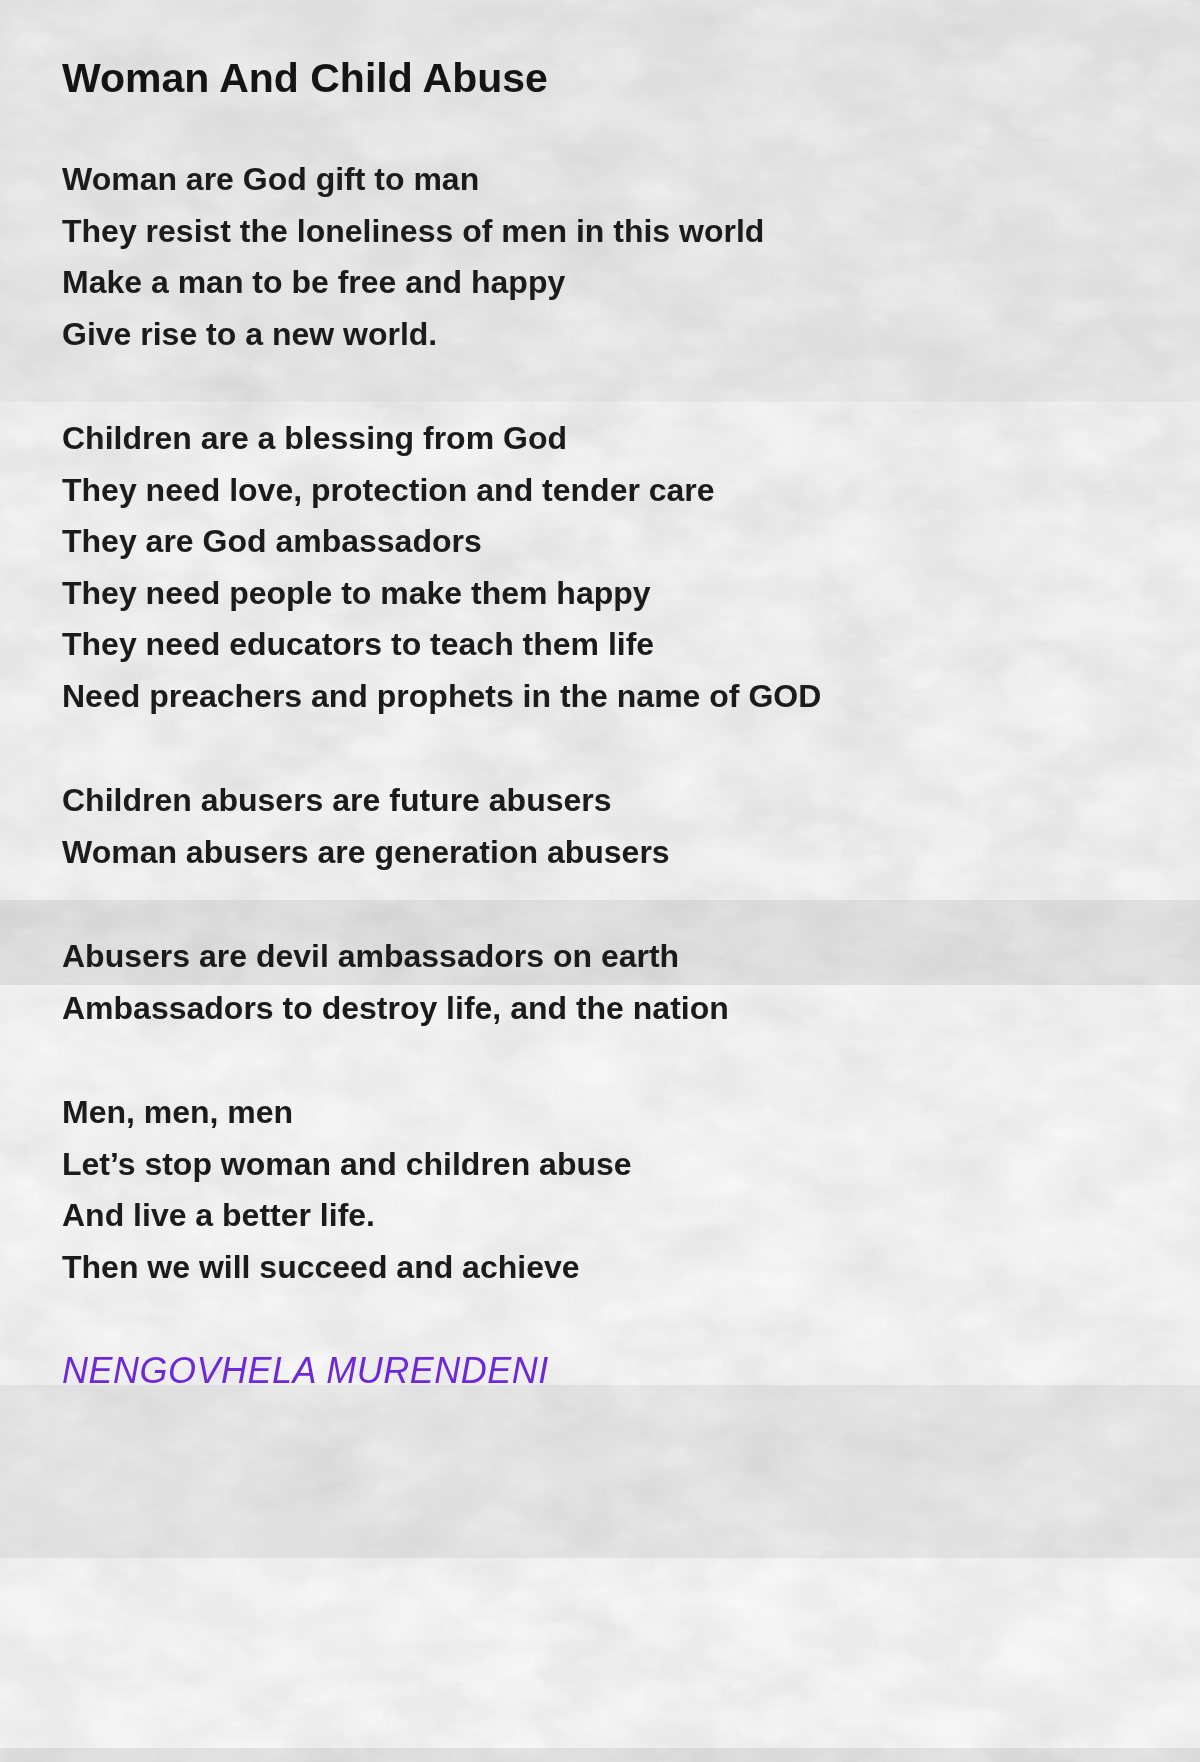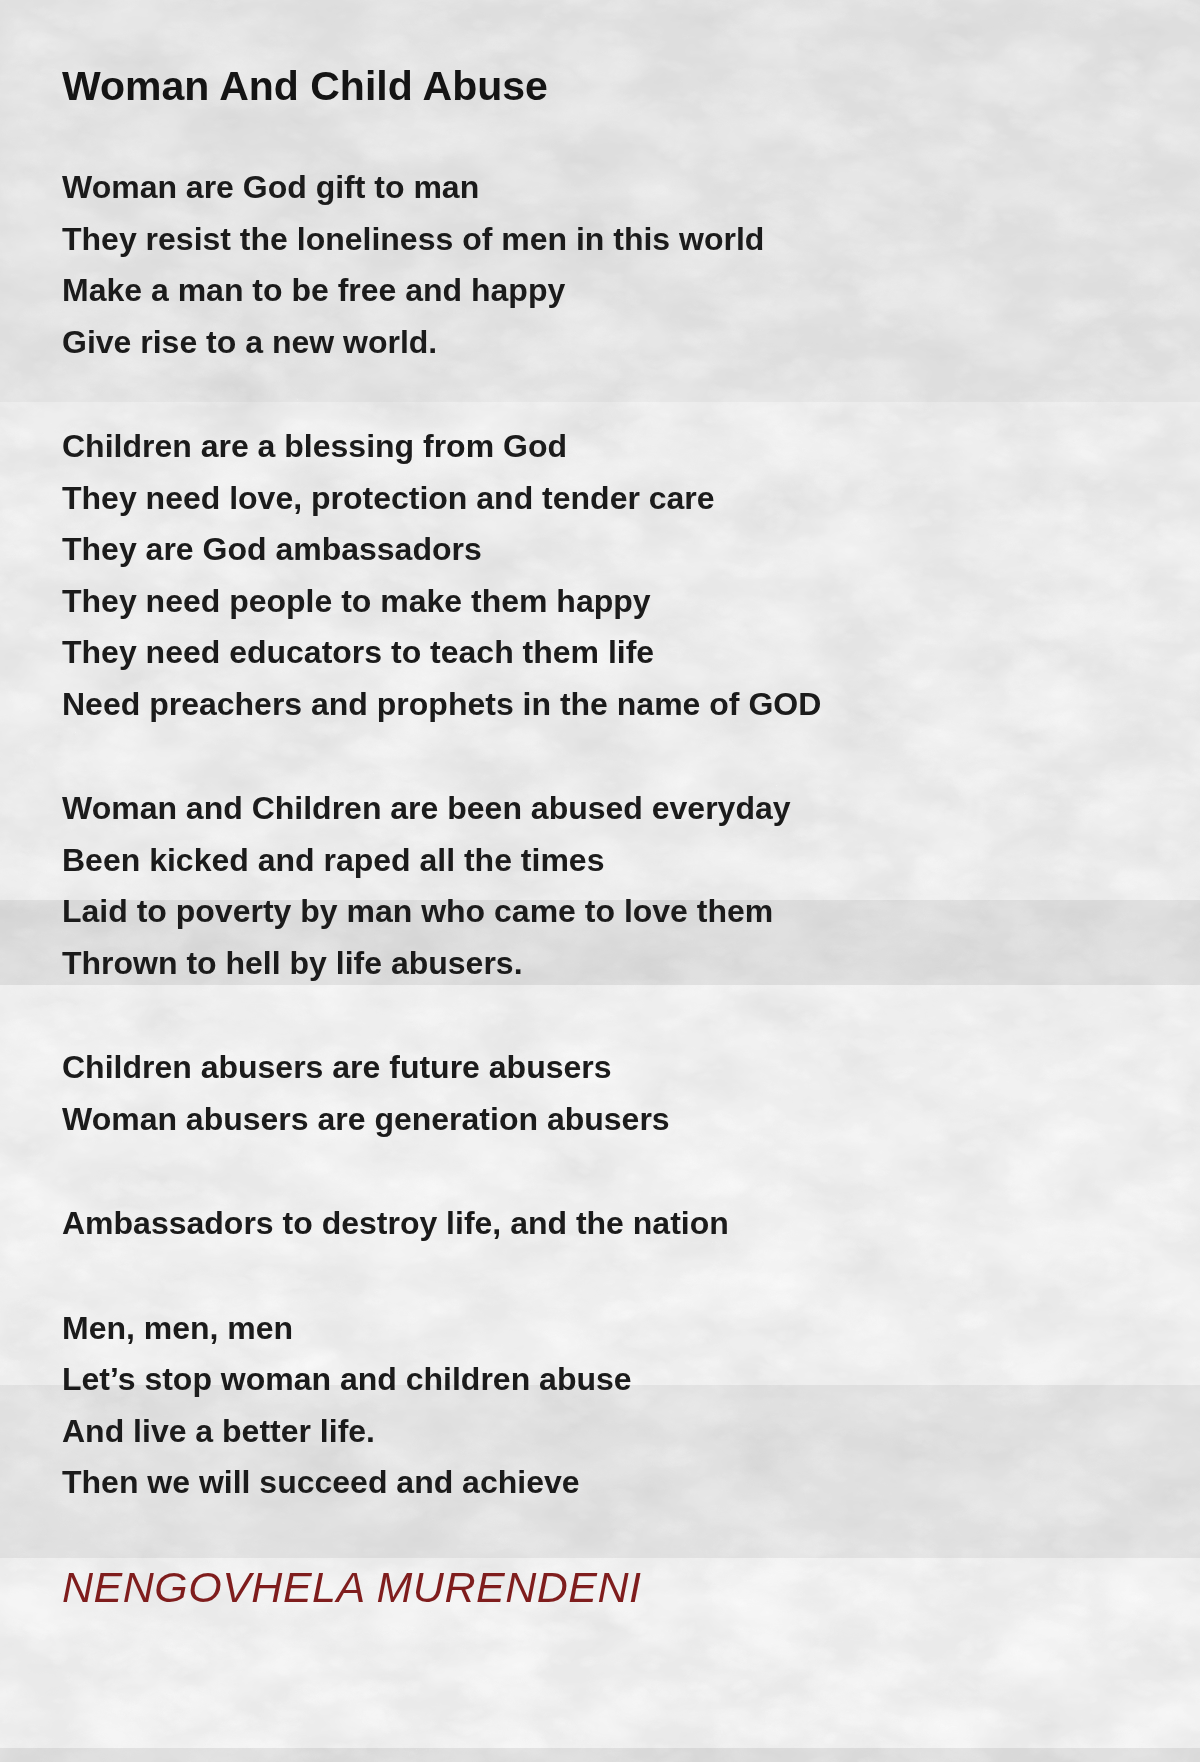--- a/index.html
+++ b/index.html
@@ -32,46 +32,46 @@
   .band-1 { top: 0;     height: 402px;  background: rgba(0,0,0,0.045); }
   .band-2 { top: 402px; height: 498px;  background: rgba(0,0,0,0.012); }
   .band-3 { top: 900px; height: 85px;   background: rgba(0,0,0,0.075); }
   .band-4 { top: 985px; height: 400px;  background: rgba(255,255,255,0.055); }
   .band-5 { top: 1385px; height: 173px; background: rgba(0,0,0,0.05); }
   .band-6 { top: 1558px; height: 204px; background: rgba(255,255,255,0.085); }
   .band-7 { top: 1748px; height: 14px;  background: rgba(0,0,0,0.07); }
 
   .content {
     position: absolute;
-    top: 8px;
+    top: 0;
     left: 62px;
     width: 1090px;
     color: #1b1b1b;
   }
   .poem-title {
     margin: 54px 0 52px 0;
     font-size: 41px;
     line-height: 48px;
     font-weight: bold;
     color: #141414;
   }
   .stanza { margin: 0 0 53px 0; }
   .stanza p {
     margin: 0;
     font-size: 32px;
     line-height: 51.5px;
     font-weight: bold;
   }
   .poem-author {
     margin-top: 52px;
-    font-size: 43px;
+    font-size: 36px;
     line-height: 50px;
     font-style: italic;
     font-weight: normal;
-    color: #7f1d1d;
+    color: #6d28d9;
     letter-spacing: 0.5px;
   }
 </style>
 </head>
 <body>
 
 <div class="page">
 
   <svg class="texture" width="1200" height="1762" viewBox="0 0 1200 1762" xmlns="http://www.w3.org/2000/svg">
     <defs>
@@ -127,30 +127,25 @@
         </div>
         <div class="stanza">
           <p>Children are a blessing from God</p>
           <p>They need love, protection and tender care</p>
           <p>They are God ambassadors</p>
           <p>They need people to make them happy</p>
           <p>They need educators to teach them life</p>
           <p>Need preachers and prophets in the name of GOD</p>
         </div>
         <div class="stanza">
-          <p>Woman and Children are been abused everyday</p>
-          <p>Been kicked and raped all the times</p>
-          <p>Laid to poverty by man who came to love them</p>
-          <p>Thrown to hell by life abusers.</p>
-        </div>
-        <div class="stanza">
           <p>Children abusers are future abusers</p>
           <p>Woman abusers are generation abusers</p>
         </div>
         <div class="stanza">
+          <p>Abusers are devil ambassadors on earth</p>
           <p>Ambassadors to destroy life, and the nation</p>
         </div>
         <div class="stanza">
           <p>Men, men, men</p>
           <p>Let’s stop woman and children abuse</p>
           <p>And live a better life.</p>
           <p>Then we will succeed and achieve</p>
         </div>
       </div>
     <div class="poem-author">NENGOVHELA MURENDENI</div>

